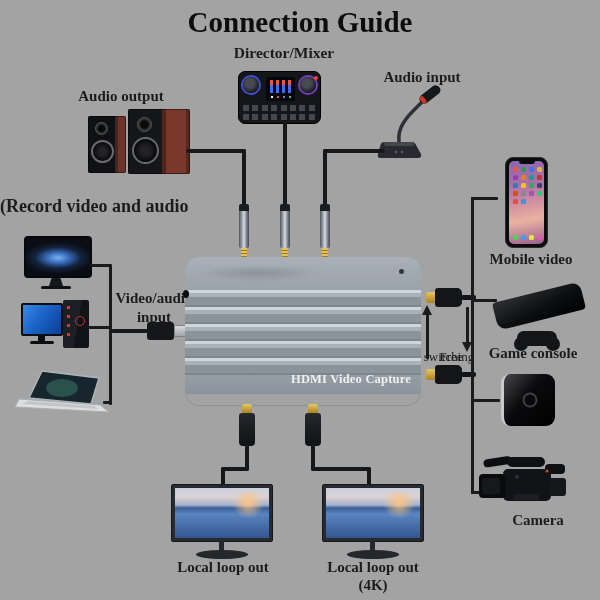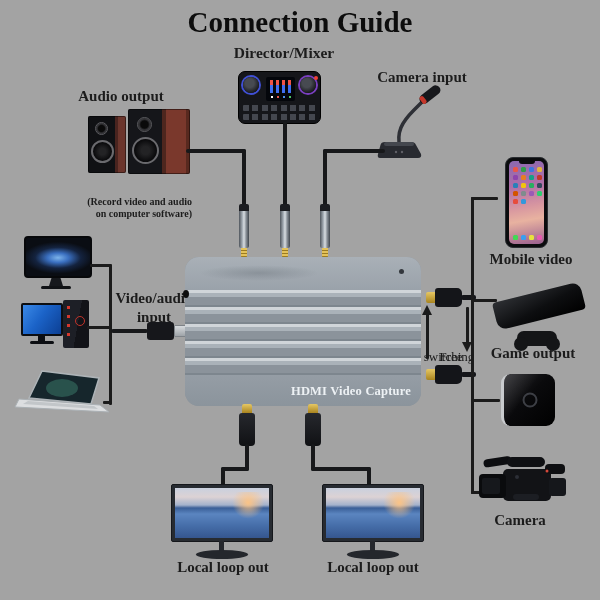--- a/index.html
+++ b/index.html
@@ -20,21 +20,21 @@
 
   
   .device{position:absolute;left:185px;top:257px;width:236px;height:149px;border-radius:14px;
           overflow:hidden;box-shadow:inset 0 0 0 1px #8a939b;}
   .dev-cap{height:33px;background:linear-gradient(#a9b0b7,#9aa2aa);position:relative;}
   .dev-cap::before{content:"";position:absolute;left:14px;top:8px;width:120px;height:16px;border-radius:50%;
           background:radial-gradient(ellipse,rgba(110,118,126,.45),rgba(110,118,126,0) 70%);}
   .dev-led{position:absolute;right:17px;top:12px;width:5px;height:5px;border-radius:50%;background:#33373d;}
   .dev-fins{height:85px;background:repeating-linear-gradient(to bottom,
           #d0d5d9 0 3px,#aab2b9 3px 7px,#8b939b 7px 15px,#7d868e 15px 17px);}
-  .dev-bottom{height:31px;background:linear-gradient(#959da5,#8b949c);position:relative;}
+  .dev-bottom{height:19px;background:linear-gradient(#959da5,#8b949c);position:relative;}
   .dev-text{position:absolute;right:10px;bottom:7px;font-size:12.5px;font-weight:600;color:#edf1f4;letter-spacing:.2px;}
   .dev-port{position:absolute;left:183px;top:290px;width:6px;height:8px;border-radius:50%;background:#0d0d0d;}
 
   
   .jack{position:absolute;width:10px;height:44px;border-radius:2px;
         background:linear-gradient(to right,#4e545b,#aab2ba 35%,#d9dee2 50%,#8d949c 70%,#3f454c);
         border-top:7px solid #1b1c20;box-sizing:border-box;}
   .jack::after{content:"";position:absolute;left:2px;top:37px;width:6px;height:10px;border-radius:0 0 2px 2px;
         background:repeating-linear-gradient(to bottom,#e3c25a 0 2px,#9a7b22 2px 3px);}
 
@@ -147,21 +147,21 @@
         border:2px solid #3d3f45;border-radius:50%;}
 </style>
 </head>
 <body>
 
 <div id="stage">
 
   <div class="title">Connection Guide</div>
   <div class="lbl" style="left:284px;top:44px;font-size:15.5px;">Director/Mixer</div>
   <div class="lbl" style="left:121px;top:87px;">Audio output</div>
-  <div class="lbl" style="left:422px;top:68px;">Camera input</div>
+  <div class="lbl" style="left:422px;top:68px;">Audio input</div>
 
   <div class="mixer">
     <div class="knob k1"></div>
     <div class="knob k2"></div>
     <div class="vu">
       <i></i>
         <i></i>
         <i></i>
         <i></i>
     </div>
@@ -189,23 +189,22 @@
 
   <div class="ch" style="left:186px;top:149px;width:60px;"></div>
   <div class="cv" style="left:242px;top:149px;height:57px;"></div>
   <div class="cv" style="left:283px;top:122px;height:84px;"></div>
   <div class="ch" style="left:323px;top:149px;width:62px;"></div>
   <div class="cv" style="left:323px;top:149px;height:57px;"></div>
   <div class="jack" style="left:239px;top:204px;"></div>
   <div class="jack" style="left:280px;top:204px;"></div>
   <div class="jack" style="left:320px;top:204px;"></div>
 
-  <div class="abs" style="left:0;top:196px;width:192px;text-align:right;font-weight:700;font-size:10px;line-height:1.22;">
+  <div class="abs" style="left:0;top:196px;width:192px;text-align:left;font-weight:700;font-size:18px;line-height:1.22;">
     <div>(Record video and audio</div>
-    <div>on computer software)</div>
   </div>
 
   <div class="imac"></div>
   <div class="imac-stand"></div>
   <div class="imac-base"></div>
 
   <div class="pc-mon"></div>
   <div class="pc-neck"></div>
   <div class="pc-basebar"></div>
   <div class="tower"></div>
@@ -263,37 +262,37 @@
       <div class="app-grid"></div>
       <div class="dock"></div>
     </div>
   </div>
   <div class="lbl" style="left:531px;top:250px;">Mobile video</div>
 
   <div>
     <div class="console-body"></div>
     <div class="pad"></div>
   </div>
-  <div class="lbl" style="left:533px;top:344px;">Game output</div>
+  <div class="lbl" style="left:533px;top:344px;">Game console</div>
 
   <div class="stb"></div>
 
   <svg class="abs" style="left:477px;top:452px;" width="92" height="62" viewBox="0 0 92 62">
     <rect x="6" y="8" width="28" height="8" rx="4" fill="#0c0d10" transform="rotate(-9 6 8)"></rect>
     <rect x="30" y="5" width="38" height="10" rx="5" fill="#0f1013"></rect>
     <rect x="26" y="17" width="48" height="32" rx="5" fill="#121316"></rect>
     <rect x="2" y="22" width="27" height="24" rx="4" fill="#0a0b0d"></rect>
     <rect x="5" y="26" width="18" height="16" rx="2" fill="#16181c"></rect>
     <rect x="68" y="12" width="20" height="10" rx="4" fill="#0e0f12"></rect>
     <rect x="72" y="26" width="17" height="18" rx="3" fill="#15171b"></rect>
     <circle cx="40" cy="25" r="2" fill="#2c2f36"></circle>
     <rect x="36" y="42" width="26" height="6" rx="3" fill="#1c1e23"></rect>
     <circle cx="70" cy="19" r="1.5" fill="#d4483a"></circle>
   </svg>
-  <div class="lbl" style="left:520px;top:511px;">Camera</div>
+  <div class="lbl" style="left:538px;top:511px;">Camera</div>
 
   <div class="hdmi-b" style="left:239px;top:413px;"></div>
   <div class="hdmi-b" style="left:305px;top:413px;"></div>
   <div class="cv" style="left:245px;top:444px;height:27px;"></div>
   <div class="ch" style="left:221px;top:467px;width:28px;"></div>
   <div class="cv" style="left:221px;top:467px;height:19px;"></div>
   <div class="cv" style="left:311px;top:444px;height:27px;"></div>
   <div class="ch" style="left:311px;top:467px;width:60px;"></div>
   <div class="cv" style="left:367px;top:467px;height:19px;"></div>
 
@@ -307,15 +306,16 @@
     <div class="mon-screen"></div>
   </div>
   <div class="mon-neck" style="left:370px;top:541px;"></div>
   <div class="mon-base" style="left:347px;top:550px;"></div>
 
   <div class="lbl" style="left:223px;top:558px;">
     <div>Local loop out</div>
   </div>
   <div class="lbl" style="left:373px;top:558px;">
     <div>Local loop out</div>
+    <div>(4K)</div>
   </div>
 
 </div>
 
 </body></html>

